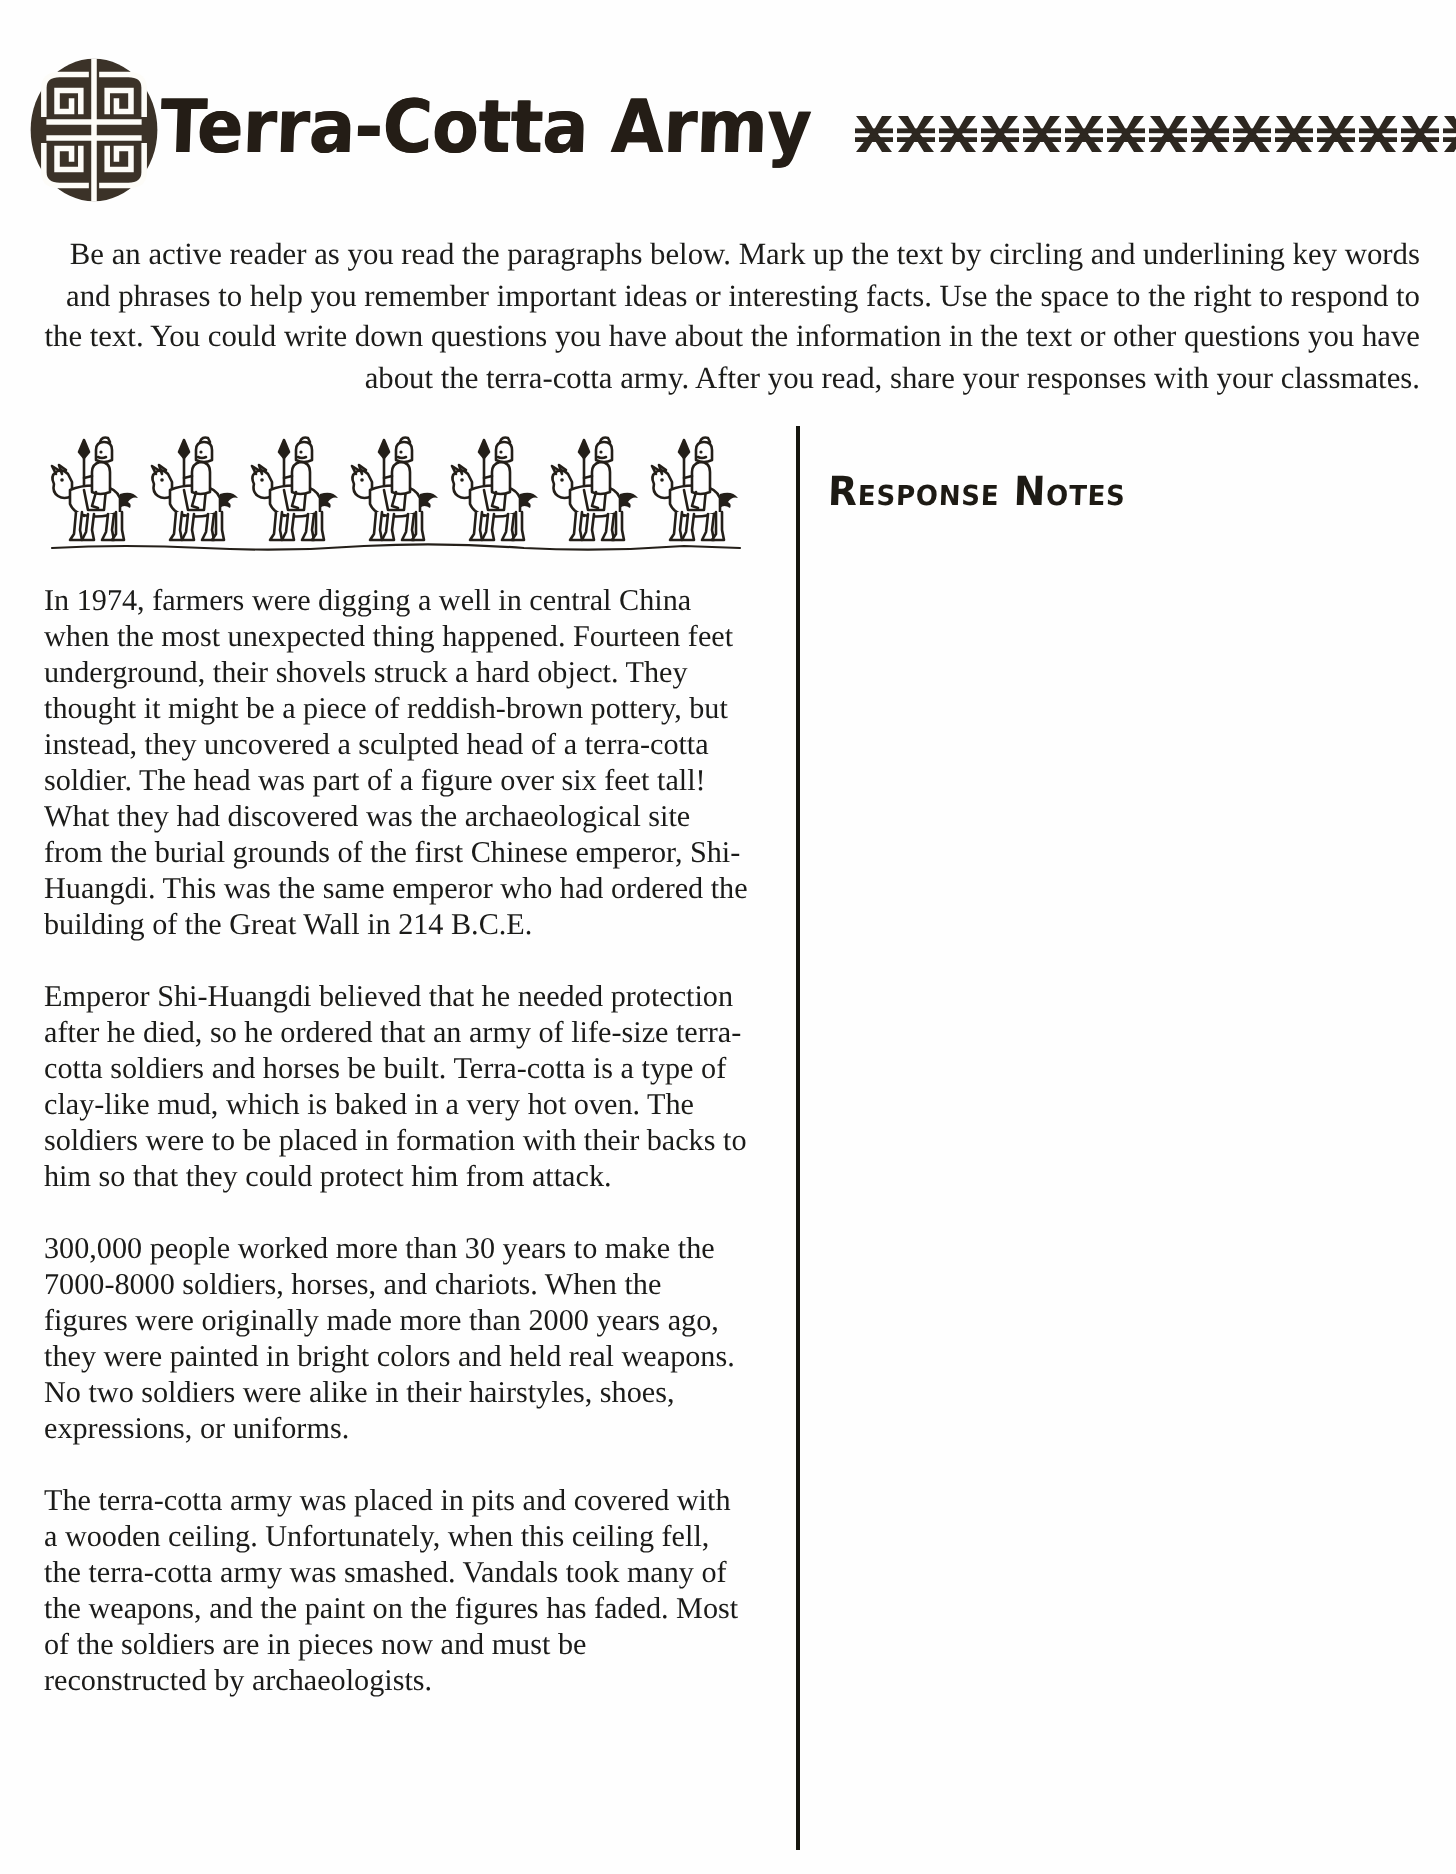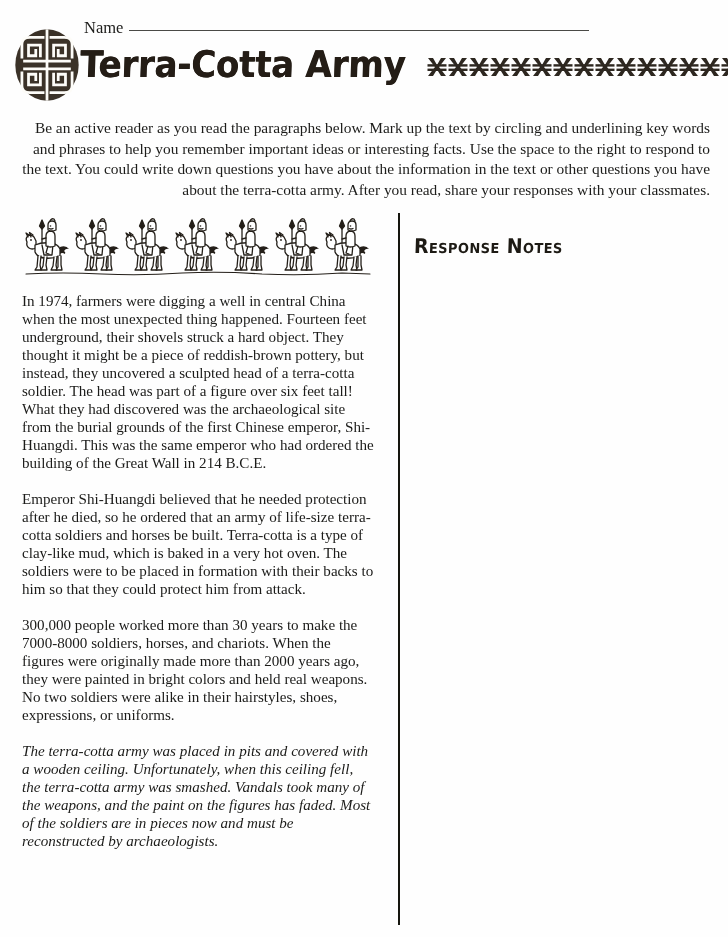--- a/index.html
+++ b/index.html
@@ -145,21 +145,21 @@
   }
   .soldier-band svg { display: block; width: 100%; height: 100%; }
 
   .article p {
     margin: 0 0 18px 0;
     font-family: "Liberation Serif", "DejaVu Serif", serif;
     font-size: 15.1px;
     line-height: 18px;
     color: #1b1b19;
   }
-  .article p:last-child { margin-bottom: 4px; font-style: italic; }
+  .article p:last-child { margin-bottom: 4px; }
 
   .right-col {
     position: absolute;
     left: 414px;
     top: 234px;
     width: 300px;
     height: 690px;
   }
   .response-heading {
     font-family: "DejaVu Sans", sans-serif;
@@ -206,24 +206,20 @@
 
           <path d="M60 42 L60 26 L78 26 L78 42 L67 42 L67 34"></path>
 
           <path d="M40 70 L40 86 L22 86 L22 70 L33 70 L33 78"></path>
 
           <path d="M60 70 L60 86 L78 86 L78 70 L67 70 L67 78"></path>
         </g>
       </svg>
     </div>
 
-    <div class="name-row">
-      <span class="name-label">Name</span>
-      <span class="name-line"></span>
-    </div>
 
     <div class="title-row">
       <span class="worksheet-title">Terra-Cotta Army</span>
       <span class="title-rule">
         <span class="glyph-star">
             <svg viewBox="0 0 20 22">
               <g fill="#2d2720">
                 <polygon points="1,3 6,3 10,10 14,3 19,3 12,12 19,21 14,21 10,14.5 6,21 1,21 8,12"></polygon>
                 <rect x="0.5" y="9.2" width="19" height="2.4"></rect>
                 <rect x="0.5" y="13.6" width="19" height="2.4"></rect>

